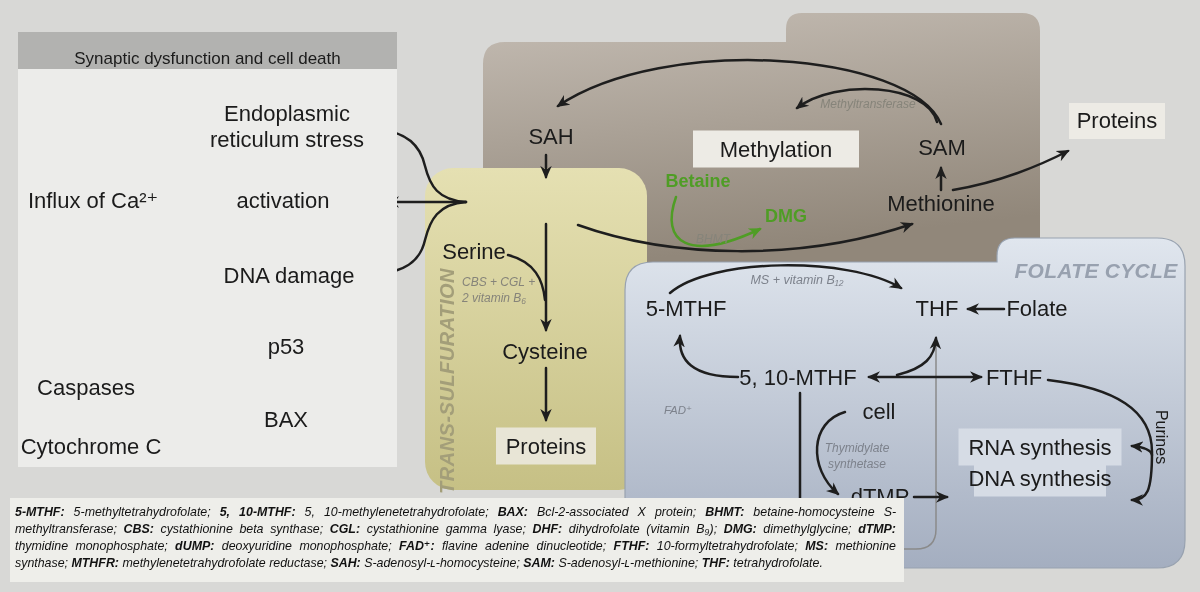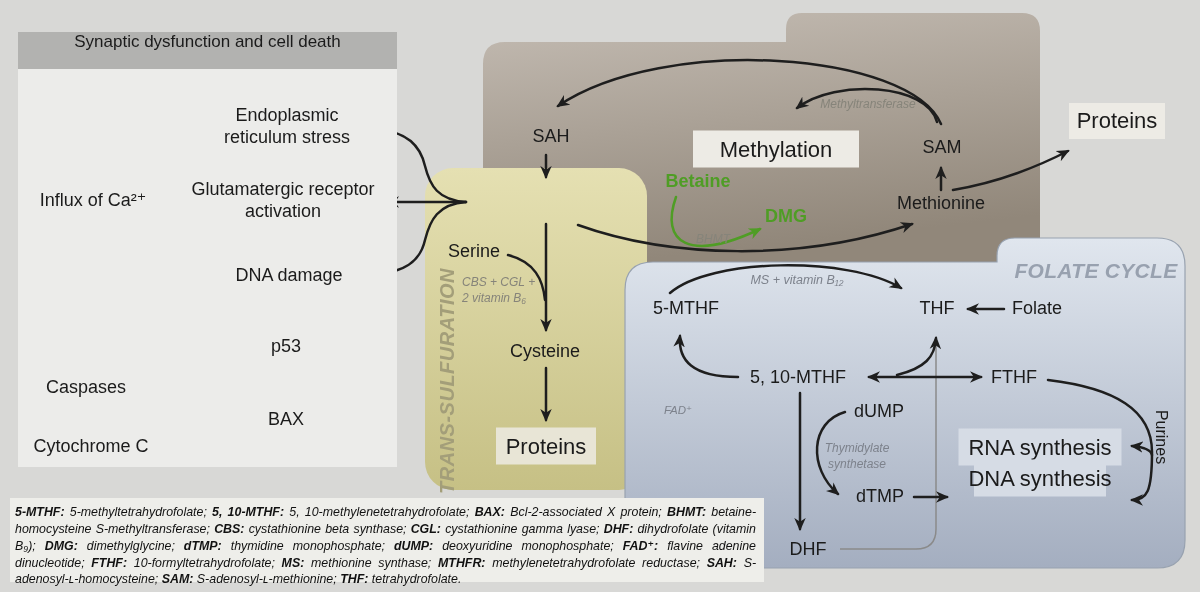--- a/index.html
+++ b/index.html
@@ -3,32 +3,32 @@
 <meta charset="utf-8">
 <style>
   html,body { margin:0; padding:0; background:#c9c9c7; }
   .canvas {
     position:relative; width:1200px; height:592px; overflow:hidden;
     background:var(--background,#d8d8d6);
     font-family:"Liberation Sans","DejaVu Sans",sans-serif;
     color:#1b1b1b;
   }
   .abs { position:absolute; }
-  .t { position:absolute; transform:translate(-50%,-50%); white-space:nowrap; font-size:18px; line-height:1.2; }
+  .t { position:absolute; transform:translate(-50%,-50%); white-space:nowrap; font-size:22px; line-height:1.2; }
   .ctr { text-align:center; white-space:nowrap; }
   .grayi { font-style:italic; color:var(--gray_label,#86847a); font-size:12px; }
   .labelbox {
     position:absolute; transform:translate(-50%,-50%);
     display:flex; align-items:center; justify-content:center;
     font-size:22px; white-space:nowrap;
   }
   .panel-title { font-weight:bold; font-style:italic; font-size:21px; letter-spacing:0.3px; }
   .green-label { color:var(--green,#4f9d25); font-weight:bold; font-size:18px; }
   .legend {
-    position:absolute; left:10px; top:498px; width:754px; height:84px;
+    position:absolute; left:10px; top:498px; width:894px; height:84px;
     background:var(--legend_bg,#eeeeea);
     font-size:12.4px; line-height:1.36; font-style:italic;
     text-align:justify; padding:6px 8px 0 5px; box-sizing:border-box;
     color:#111;
   }
   .legend b { font-style:italic; }
 </style>
 </head>
 <body>
 
@@ -89,32 +89,31 @@
       <path d="M238,419 C205,419 196,432 178,441 C165,448 154,447 144,447" marker-end="url(#mA)"></path>
       <path d="M508,255 C535,262 543,280 545,300"></path>
       <path d="M546,224 L546,330" marker-end="url(#mA)"></path>
       <path d="M546,368 L546,420" marker-end="url(#mA)"></path>
     </g>
 
     <path d="M676,197 C660,242 688,263 760,229" fill="none" style="stroke:var(--green,#4f9d25)" stroke-width="2.5" stroke-linecap="round" marker-end="url(#mG)"></path>
   </svg>
 
   <div class="abs" style="left:18px;top:32px;width:379px;height:435px;background:var(--left_panel_bg,#ececea)">
-    <div style="height:37px;background:var(--left_panel_header_bg,#b2b2b0);display:flex;align-items:flex-start;justify-content:center;font-size:17px">
+    <div style="height:37px;background:var(--left_panel_header_bg,#b2b2b0);display:flex;align-items:flex-end;justify-content:center;font-size:17px">
       <span>Synaptic dysfunction and cell death</span>
     </div>
   </div>
 
   <div class="t ctr" style="left:287px;top:127px">
     <div>Endoplasmic</div>
     <div>reticulum stress</div>
   </div>
   <div class="t" style="left:93px;top:201px">Influx of Ca²⁺</div>
   <div class="t ctr" style="left:283px;top:201px">
-    <div>Glutamatergic receptor</div>
     <div>activation</div>
   </div>
   <div class="t" style="left:289px;top:276px">DNA damage</div>
   <div class="t" style="left:286px;top:347px">p53</div>
   <div class="t" style="left:86px;top:388px">Caspases</div>
   <div class="t" style="left:286px;top:420px">BAX</div>
   <div class="t" style="left:91px;top:447px">Cytochrome C</div>
 
   <div class="t" style="left:551px;top:137px">SAH</div>
   <div class="labelbox" style="left:776px;top:149px;width:166px;height:37px;background:var(--label_box_bg,#edebe5)">
@@ -142,21 +141,21 @@
   </div>
 
   <div class="t panel-title" style="left:1096px;top:271px;color:var(--folate_title,#98a1af)">FOLATE CYCLE</div>
   <div class="t" style="left:686px;top:309px">5-MTHF</div>
   <div class="t grayi" style="left:797px;top:280px;color:var(--folate_gray_label,#7d828c);font-size:12.5px">MS + vitamin B₁₂</div>
   <div class="t" style="left:937px;top:309px">THF</div>
   <div class="t" style="left:1037px;top:309px">Folate</div>
   <div class="t grayi" style="left:678px;top:411px;color:var(--folate_gray_label,#7d828c);font-size:11.5px">FAD⁺</div>
   <div class="t" style="left:798px;top:378px">5, 10-MTHF</div>
   <div class="t" style="left:1014px;top:378px">FTHF</div>
-  <div class="t" style="left:879px;top:412px">dUMP</div>
+  <div class="t" style="left:879px;top:412px">cell</div>
   <div class="t ctr grayi" style="left:857px;top:456px;color:var(--folate_gray_label,#7d828c);line-height:16px">
     <div>Thymidylate</div>
     <div>synthetase</div>
   </div>
   <div class="t" style="left:880px;top:497px">dTMP</div>
   <div class="t" style="left:808px;top:550px">DHF</div>
   <div class="labelbox" style="left:1040px;top:447px;width:163px;height:37px;background:var(--synthesis_box_bg,#d6dce5)">
     <span>RNA synthesis</span>
   </div>
   <div class="labelbox" style="left:1040px;top:478px;width:132px;height:37px;background:var(--synthesis_box_bg,#d6dce5)">

